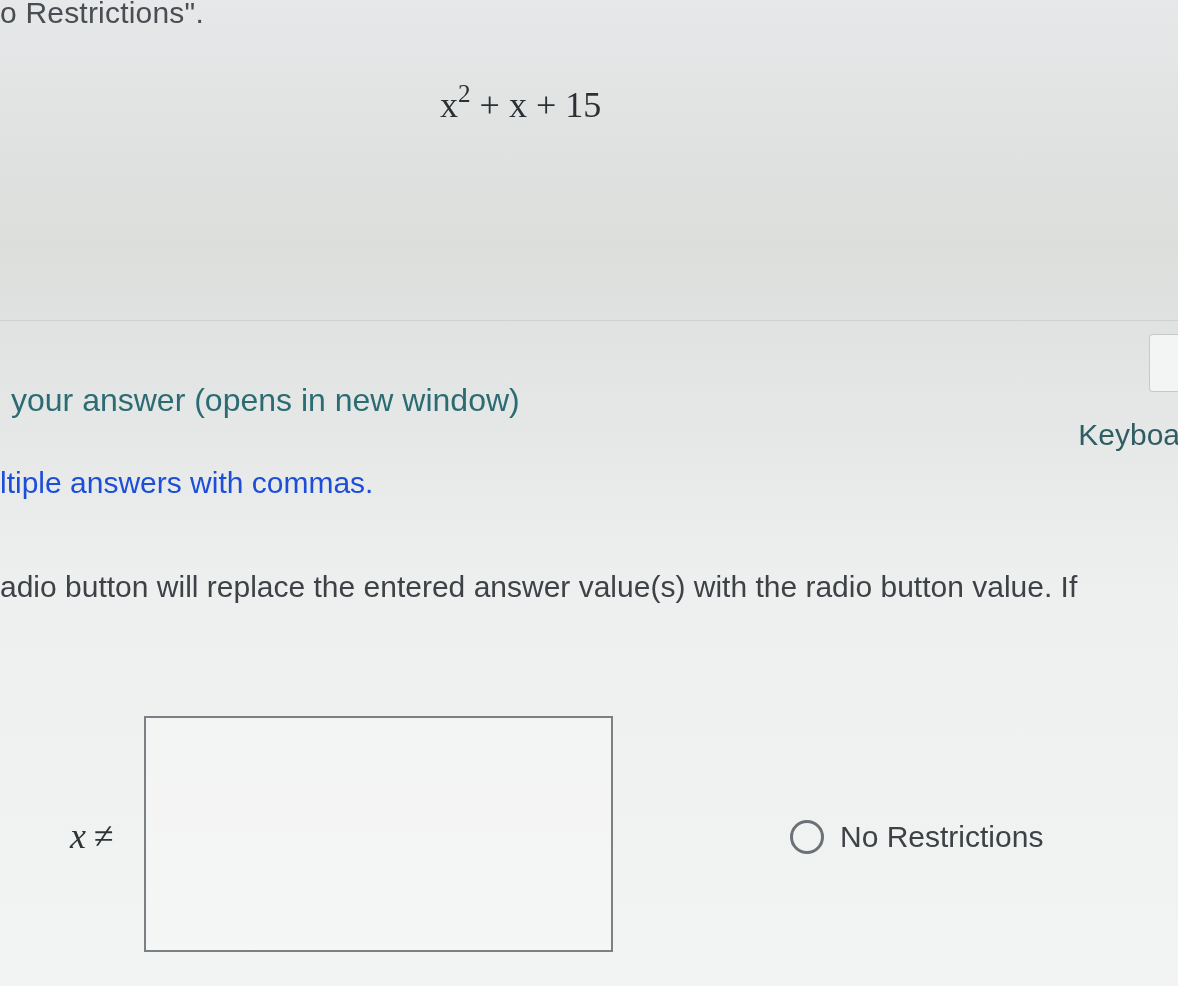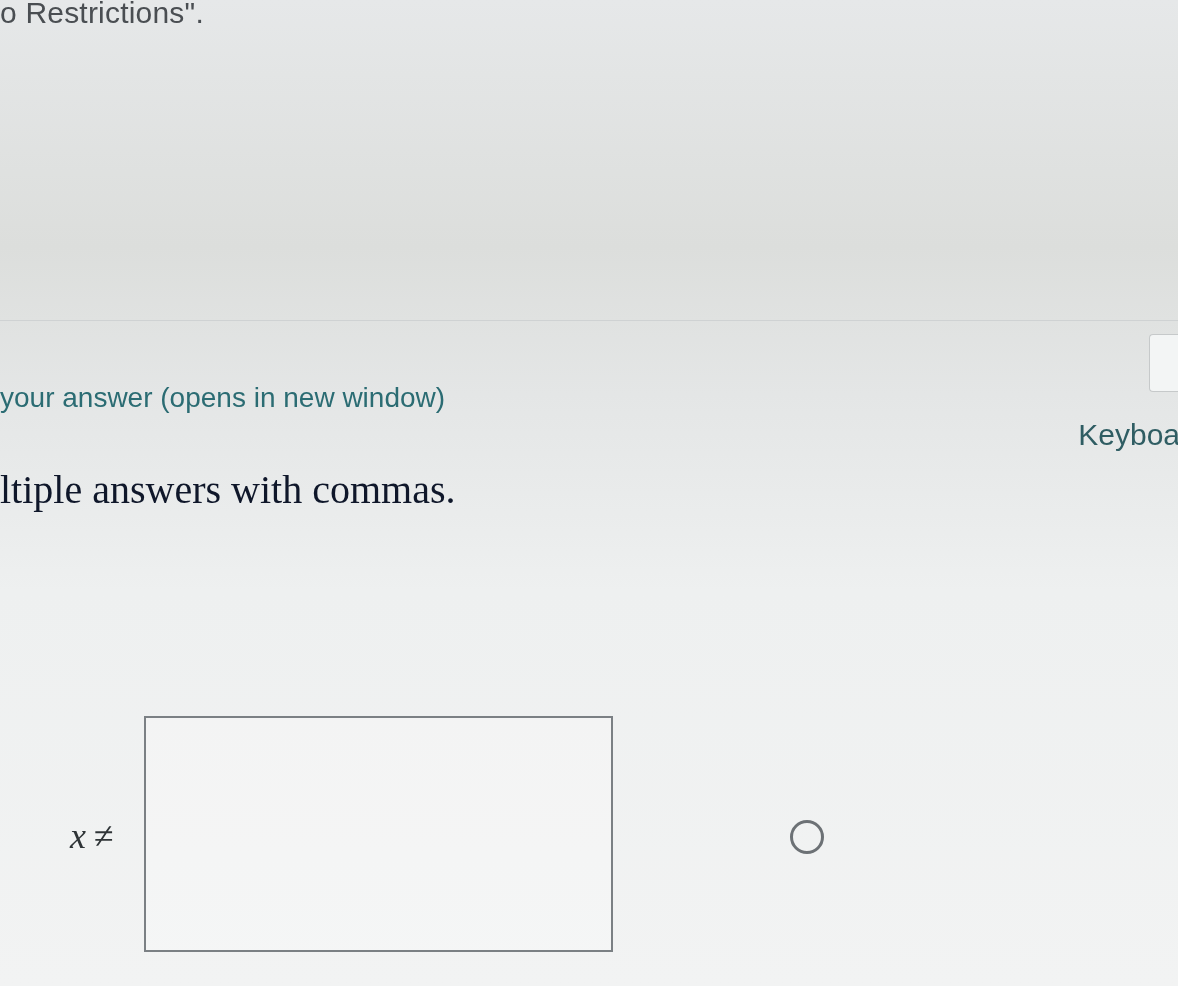--- a/index.html
+++ b/index.html
@@ -49,22 +49,22 @@
     position:absolute;
     top:320px;
     left:0;
     right:0;
     height:1px;
     background:#cfd2d3;
   }
   .link-line {
     position:absolute;
     top: 382px;
-    left: 0;
-    font-size: 28px;
+    left: 11px;
+    font-size: 32px;
     color: #2b6c73;
   }
   .keyboa {
     position:absolute;
     right:-2px;
     top:418px;
     color:#2f5d63;
     font-size:30px;
   }
   .keyboa-box {
@@ -75,23 +75,22 @@
     height:56px;
     border:1px solid #c6c9ca;
     border-right:none;
     background:#f3f5f5;
     border-radius: 4px 0 0 4px;
   }
   .mult {
     position:absolute;
     top:466px;
     left:0;
-    font-size:40px;
-    color:#0f172a;
-    font-family:Liberation Serif, serif;
+    font-size:30px;
+    color:#1d4ed8;
   }
   .radio-note {
     position:absolute;
     top:564px;
     left:0;
     font-size:30px;
     color:#3e4246;
     line-height:1.55;
     white-space:nowrap;
   }
@@ -143,36 +142,38 @@
     background:transparent;
     flex-shrink:0;
   }
 </style>
 </head>
 <body>
 
 <div class="top-text">o Restrictions".</div>
 
 <div class="equation">
+  <span class="num">x<span class="sup">2</span> + x + 15</span>
 </div>
 
 <div class="hr"></div>
 
 <div class="keyboa-box"></div>
 <div class="link-line"> your answer (opens in new window)</div>
 <div class="keyboa">Keyboa</div>
 
 <div class="mult">ltiple answers with commas.</div>
 
 <div class="radio-note">
-  <br>
+  <span>adio button will replace the entered answer value(s) with the radio button value. If</span><br>
 </div>
 
 <div class="answer-area">
   <span class="xneq">
     <span>x</span><span class="neq">≠</span>
   </span>
   <div class="answer-box"></div>
 </div>
 
 <div class="radio-option">
   <span class="radio-circle"></span>
+  <span>No Restrictions</span>
 </div>
 
 </body></html>

